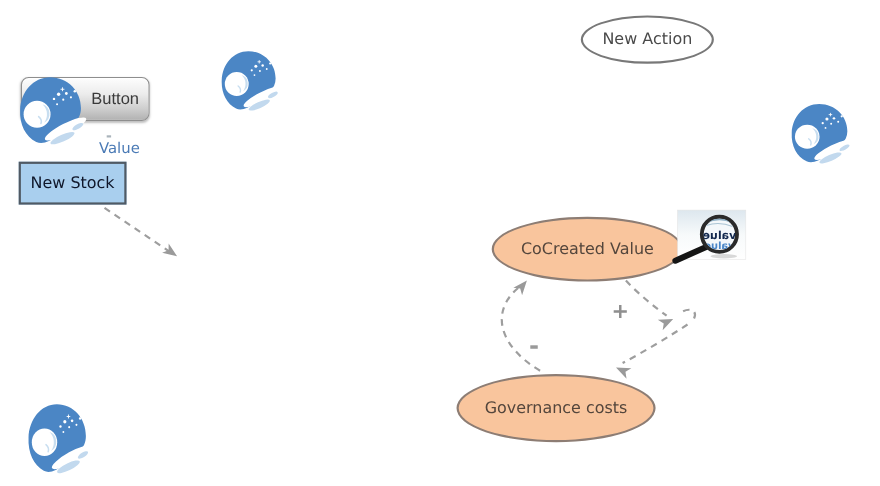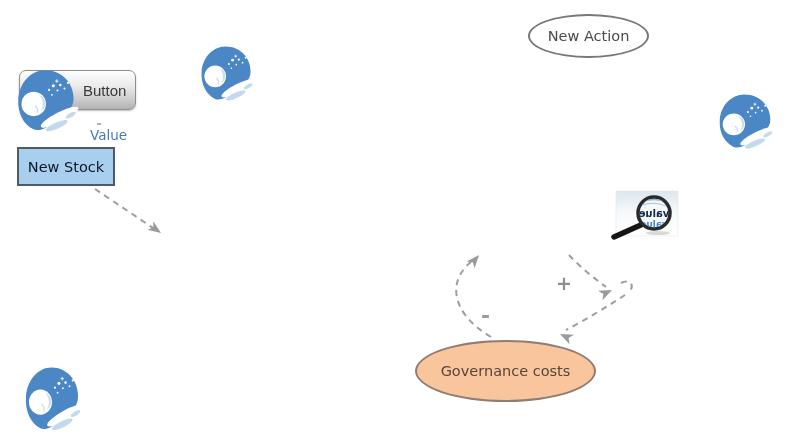--- a/index.html
+++ b/index.html
@@ -141,20 +141,23 @@
   <div class="flow-label">Value</div>
 
   <div class="stock">
     <span>New Stock</span>
   </div>
 
   <div class="ellipse action-ellipse">
     <span>New Action</span>
   </div>
 
+  <div class="ellipse var-ellipse cocreated">
+    <span>CoCreated Value</span>
+  </div>
   <div class="ellipse var-ellipse governance">
     <span>Governance costs</span>
   </div>
 
   <div class="sign sign-plus">+</div>
   <div class="sign sign-minus">-</div>
 
   <div class="magnifier">
     <svg width="80" height="54" viewBox="0 0 80 54">
       <defs>

